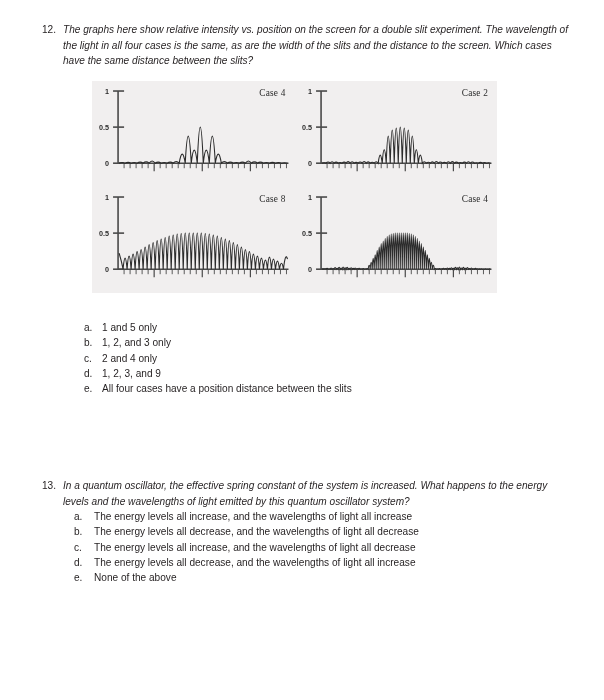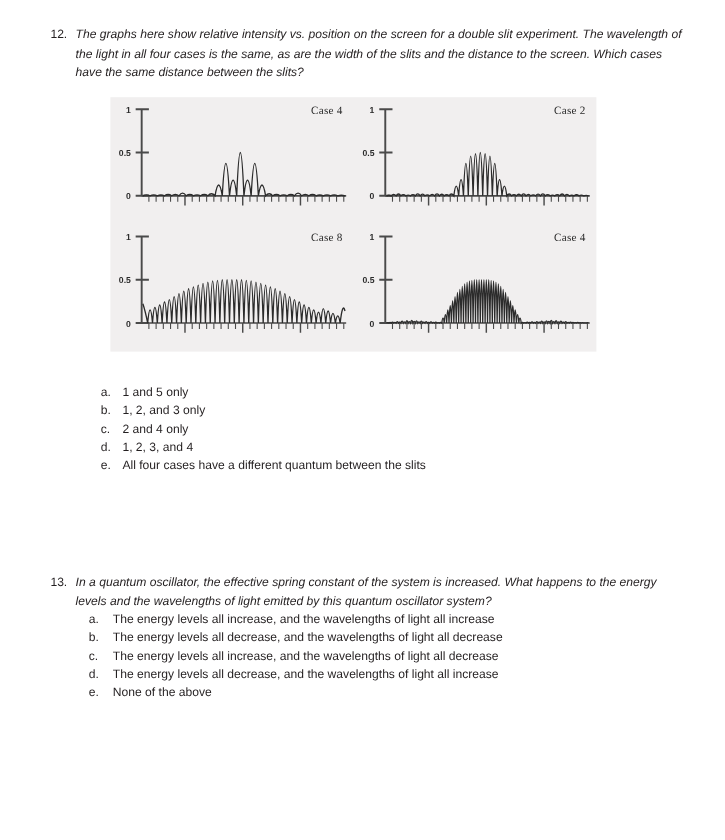--- a/index.html
+++ b/index.html
@@ -360,25 +360,25 @@
     <div class="option">
       <span class="opt-letter">b.</span>
       <span class="opt-text">1, 2, and 3 only</span>
     </div>
     <div class="option">
       <span class="opt-letter">c.</span>
       <span class="opt-text">2 and 4 only</span>
     </div>
     <div class="option">
       <span class="opt-letter">d.</span>
-      <span class="opt-text">1, 2, 3, and 4</span>
+      <span class="opt-text">1, 2, 3, and 9</span>
     </div>
     <div class="option">
       <span class="opt-letter">e.</span>
-      <span class="opt-text">All four cases have a different quantum between the slits</span>
+      <span class="opt-text">All four cases have a position distance between the slits</span>
     </div>
   </div>
 
   <div class="question" id="q13">
     <div class="q-head">
       <span class="q-num">13.</span>
       <span class="q-text">In a quantum oscillator, the effective spring constant of the system is increased.  What happens to the energy levels and the wavelengths of light emitted by this quantum oscillator system?</span>
     </div>
   </div>
 

